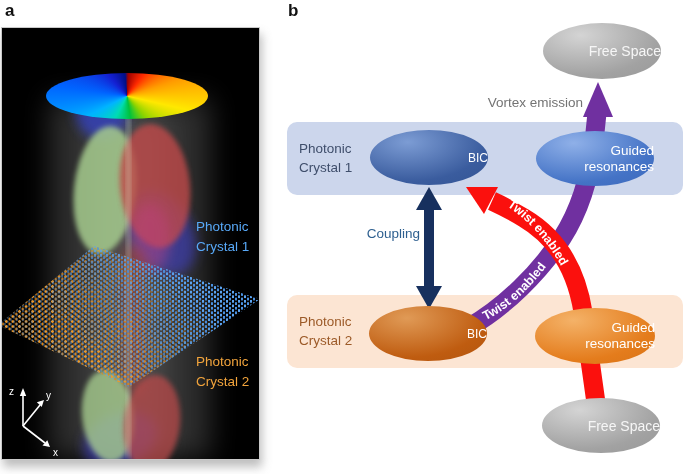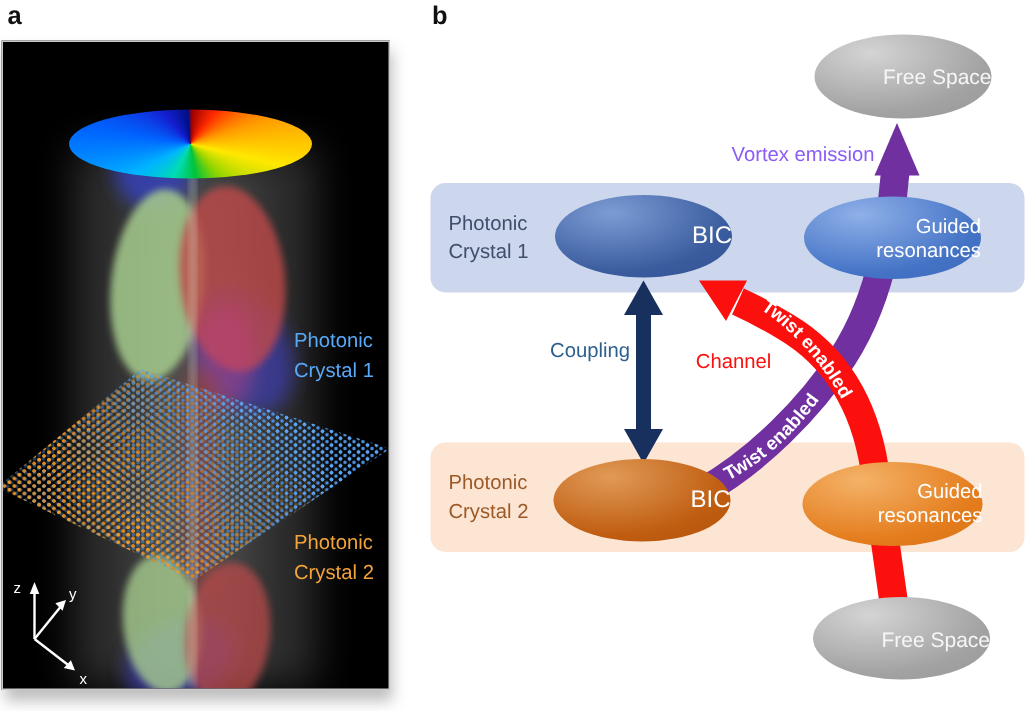--- a/index.html
+++ b/index.html
@@ -44,35 +44,35 @@
   .bandlab{position:absolute;font-size:13.5px;line-height:19px;z-index:4;}
   #bl1{left:299px;top:139px;color:#3f4e6b;}
   #bl2{left:299px;top:312px;color:#9c5a28;}
   #overlay{position:absolute;left:0;top:0;width:685px;height:474px;z-index:2;
            pointer-events:none;}
   .bandtext{fill:#fff;font-size:12.5px;font-weight:700;
             font-family:"Liberation Sans",sans-serif;}
   .node{position:absolute;border-radius:50%;display:flex;flex-direction:column;
         align-items:flex-end;justify-content:center;color:#fff;text-align:center;
         z-index:3;font-size:13.5px;line-height:16px;}
-  .bic{font-size:16px;}
+  .bic{font-size:12px;}
   #bic1{left:370px;top:130px;width:118px;height:55px;
         background:radial-gradient(ellipse 120% 130% at 32% 22%,#7c9cd4 0%,#3a5c9e 55%,#2d4f8e 100%);}
   #gr1{left:536px;top:131px;width:118px;height:55px;
         background:radial-gradient(ellipse 120% 130% at 32% 22%,#8fb0e8 0%,#4473c6 55%,#3763b4 100%);}
   #bic2{left:369px;top:306px;width:118px;height:55px;
         background:radial-gradient(ellipse 120% 130% at 32% 22%,#e09a56 0%,#bf5c10 55%,#aa500c 100%);}
   #gr2{left:535px;top:308px;width:120px;height:56px;
         background:radial-gradient(ellipse 120% 130% at 32% 22%,#f4b268 0%,#e47c1c 55%,#d06e14 100%);}
   .fs{background:radial-gradient(ellipse 120% 130% at 32% 22%,#d4d4d4 0%,#a2a2a2 55%,#929292 100%);
       color:#f6f6f6;font-size:14px;}
   #fs-top{left:543px;top:23px;width:118px;height:56px;}
   #fs-bottom{left:542px;top:398px;width:118px;height:55px;}
   .blabel{position:absolute;font-size:13.5px;z-index:4;}
-  #vortex-emission{right:102px;top:95px;color:#8b5cf6;}
+  #vortex-emission{right:102px;top:95px;color:#737373;}
   #coupling{left:348px;top:226px;width:72px;text-align:right;color:#2d5f8f;}
   #energy-channel{left:429px;top:233px;width:120px;text-align:center;
                   line-height:15.5px;color:#fb100d;}
 </style>
 </head>
 <body>
 
 <div id="fig">
 
   <div class="plabel" id="label-a">a</div>
@@ -182,16 +182,15 @@
     <div>Guided</div>
     <div>resonances</div>
   </div>
   <div class="node fs" id="fs-bottom">
     <div>Free Space</div>
   </div>
 
   <div class="blabel" id="vortex-emission">Vortex emission</div>
   <div class="blabel" id="coupling">Coupling</div>
   <div class="blabel" id="energy-channel">
-    <div>Channel</div>
   </div>
 
 </div>
 
 </body></html>

